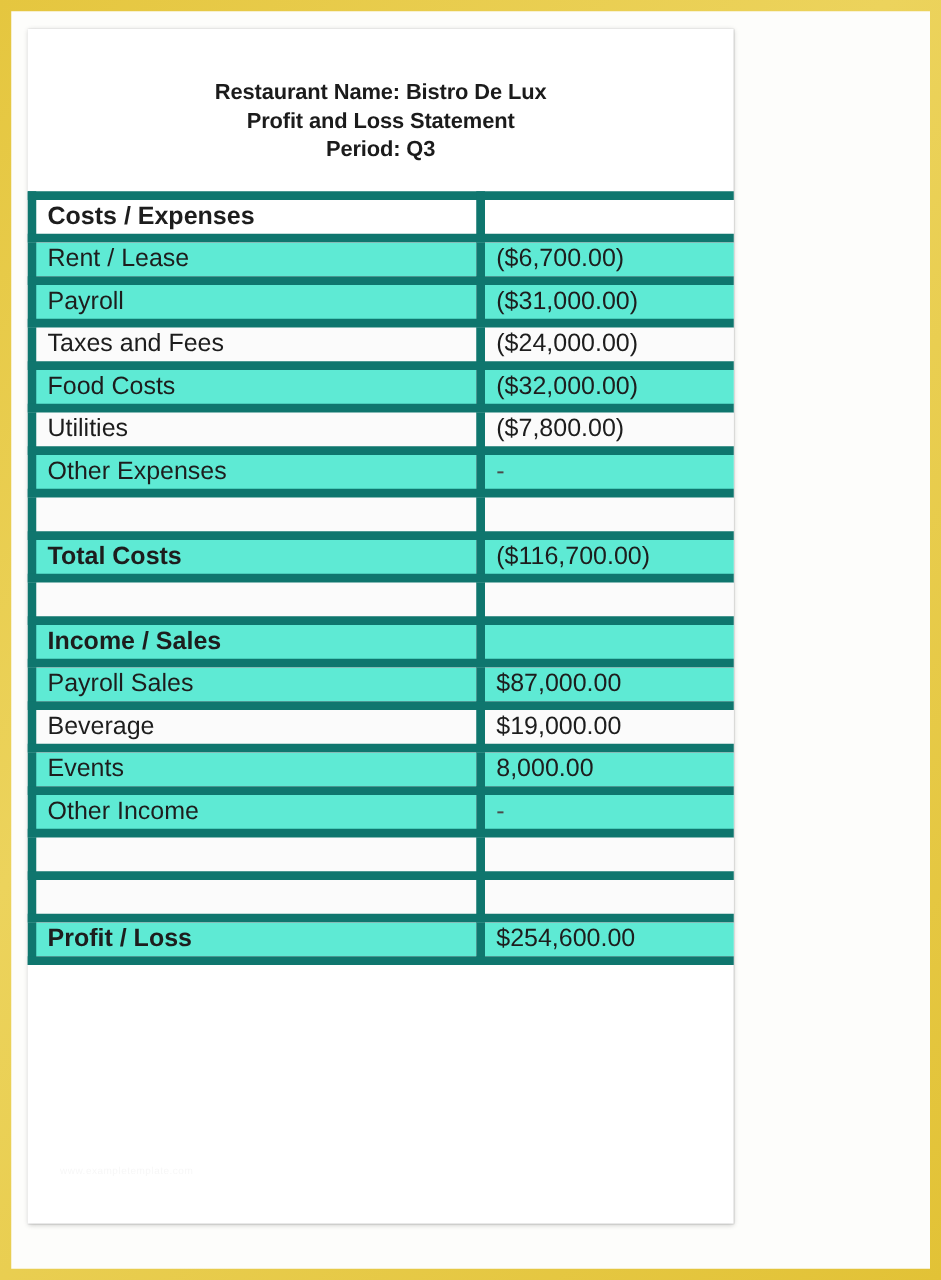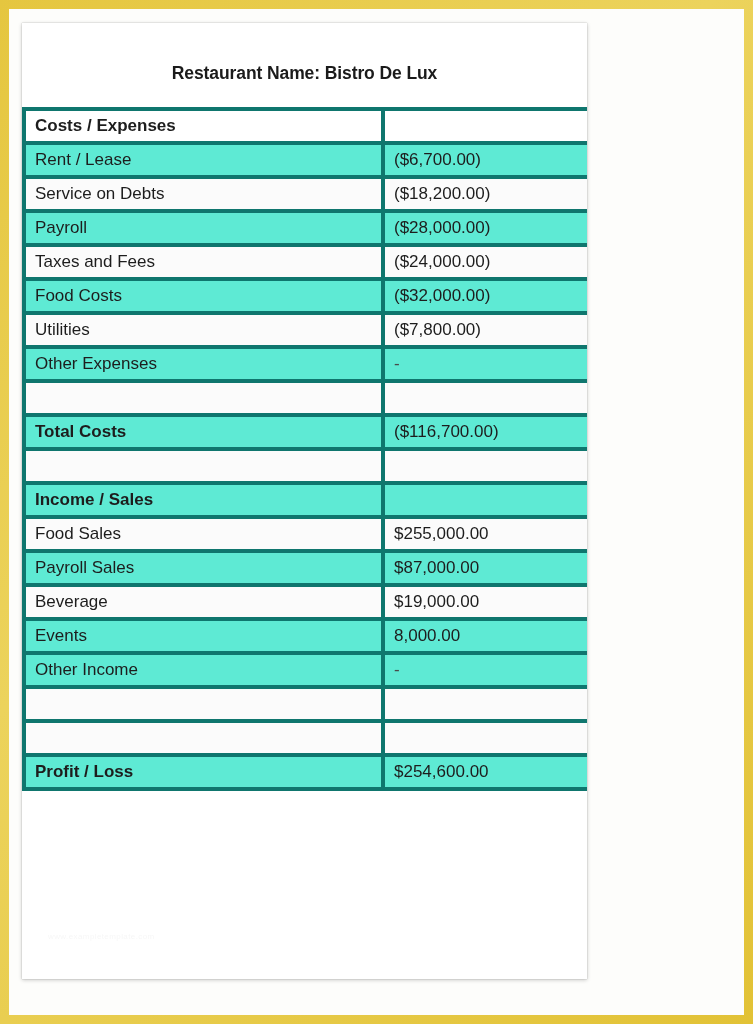--- a/index.html
+++ b/index.html
@@ -68,22 +68,22 @@
     padding-top: 22px;
   }
   table.stmt {
     width: 575px;
     border-collapse: collapse;
     table-layout: fixed;
     border: 1px solid #d7d7d7;
   }
   table.stmt td {
     height: 34px;
-    border: 4px solid #0f766e;
-    font-size: 17px;
+    border: 7px solid #0f766e;
+    font-size: 20px;
     color: #1d1d1d;
     padding: 0 9px;
     vertical-align: middle;
     box-sizing: border-box;
     overflow: hidden;
     white-space: nowrap;
   }
   col.c-label { width: 359px; }
   col.c-value { width: 216px; }
 
@@ -114,46 +114,44 @@
 </head>
 <body>
 
 <div id="frame">
   <div id="mat"></div>
 
   <div id="page">
 
     <div class="title-block">
       <div class="title-line">Restaurant Name: Bistro De Lux</div>
+      <div class="title-line">Profit and Loss Statement</div>
+      <div class="title-line">Period: Q3</div>
     </div>
 
     <div class="stmt-wrap">
       <table class="stmt">
         <colgroup>
           <col class="c-label">
           <col class="c-value">
         </colgroup>
         <tbody>
 
           <tr class="head">
             <td class="label section">Costs / Expenses</td>
             <td class="value"></td>
           </tr>
 
           <tr class="shade">
             <td class="label">Rent / Lease</td>
             <td class="value">($6,700.00)</td>
           </tr>
-          <tr class="plain">
-            <td class="label">Service on Debts</td>
-            <td class="value">($18,200.00)</td>
-          </tr>
           <tr class="shade">
             <td class="label">Payroll</td>
-            <td class="value">($28,000.00)</td>
+            <td class="value">($31,000.00)</td>
           </tr>
           <tr class="plain">
             <td class="label">Taxes and Fees</td>
             <td class="value">($24,000.00)</td>
           </tr>
           <tr class="shade">
             <td class="label">Food Costs</td>
             <td class="value">($32,000.00)</td>
           </tr>
           <tr class="plain">
@@ -178,24 +176,20 @@
           <tr class="blank">
             <td class="label"></td>
             <td class="value"></td>
           </tr>
 
           <tr class="shade">
             <td class="label section">Income / Sales</td>
             <td class="value"></td>
           </tr>
 
-          <tr class="plain">
-            <td class="label">Food Sales</td>
-            <td class="value">$255,000.00</td>
-          </tr>
           <tr class="shade">
             <td class="label">Payroll Sales</td>
             <td class="value">$87,000.00</td>
           </tr>
           <tr class="plain">
             <td class="label">Beverage</td>
             <td class="value">$19,000.00</td>
           </tr>
           <tr class="shade">
             <td class="label">Events</td>

